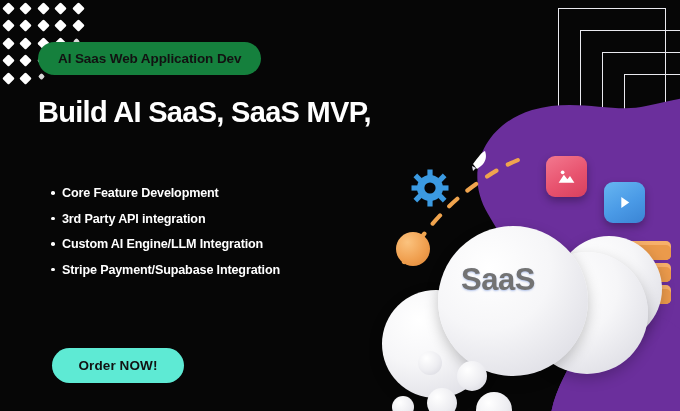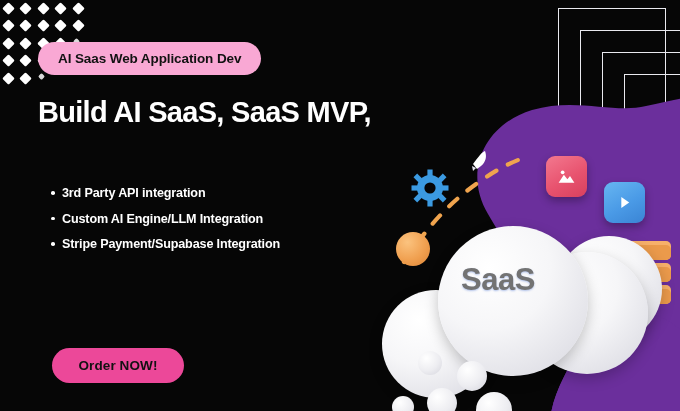--- a/index.html
+++ b/index.html
@@ -43,21 +43,21 @@
   #purple-blob svg { display:block; width:100%; height:100%; }
 
   
   #content { position:absolute; left:0; top:0; width:420px; height:411px; }
 
   #badge {
     position:absolute; left:38px; top:42px;
     height:33px;
     display:flex; align-items:center; justify-content:center;
     padding:0 20px;
-    background:#f9a8d4;
+    background:#15803d;
     border-radius:18px;
     color:#121212;
     font-size:13.5px;
     font-weight:bold;
     letter-spacing:-0.1px;
     white-space:nowrap;
   }
 
   #headline {
     position:absolute; left:38px; top:93px;
@@ -89,21 +89,21 @@
     position:absolute; left:1px; top:5px;
     width:3.6px; height:3.6px;
     border-radius:50%;
     background:#ffffff;
   }
 
   #order-button {
     position:absolute; left:52px; top:348px;
     width:132px; height:35px;
     display:flex; align-items:center; justify-content:center;
-    background:#ec4899;
+    background:#5eead4;
     border:none;
     border-radius:18px;
     color:#121212;
     font-family:"Liberation Sans", sans-serif;
     font-size:13.5px;
     font-weight:bold;
     letter-spacing:0.1px;
     cursor:pointer;
   }
 
@@ -265,20 +265,21 @@
 
   <div id="content">
 
     <div id="badge">AI Saas Web Application Dev</div>
 
     <h1 id="headline">
       <span class="l">Build AI SaaS, SaaS MVP,</span>
     </h1>
 
     <ul id="feature-list">
+      <li>Core Feature Development</li>
       <li>3rd Party API integration</li>
       <li>Custom AI Engine/LLM Integration</li>
       <li>Stripe Payment/Supabase Integration</li>
     </ul>
 
     <button id="order-button">Order NOW!</button>
   </div>
 
 </div>
 

